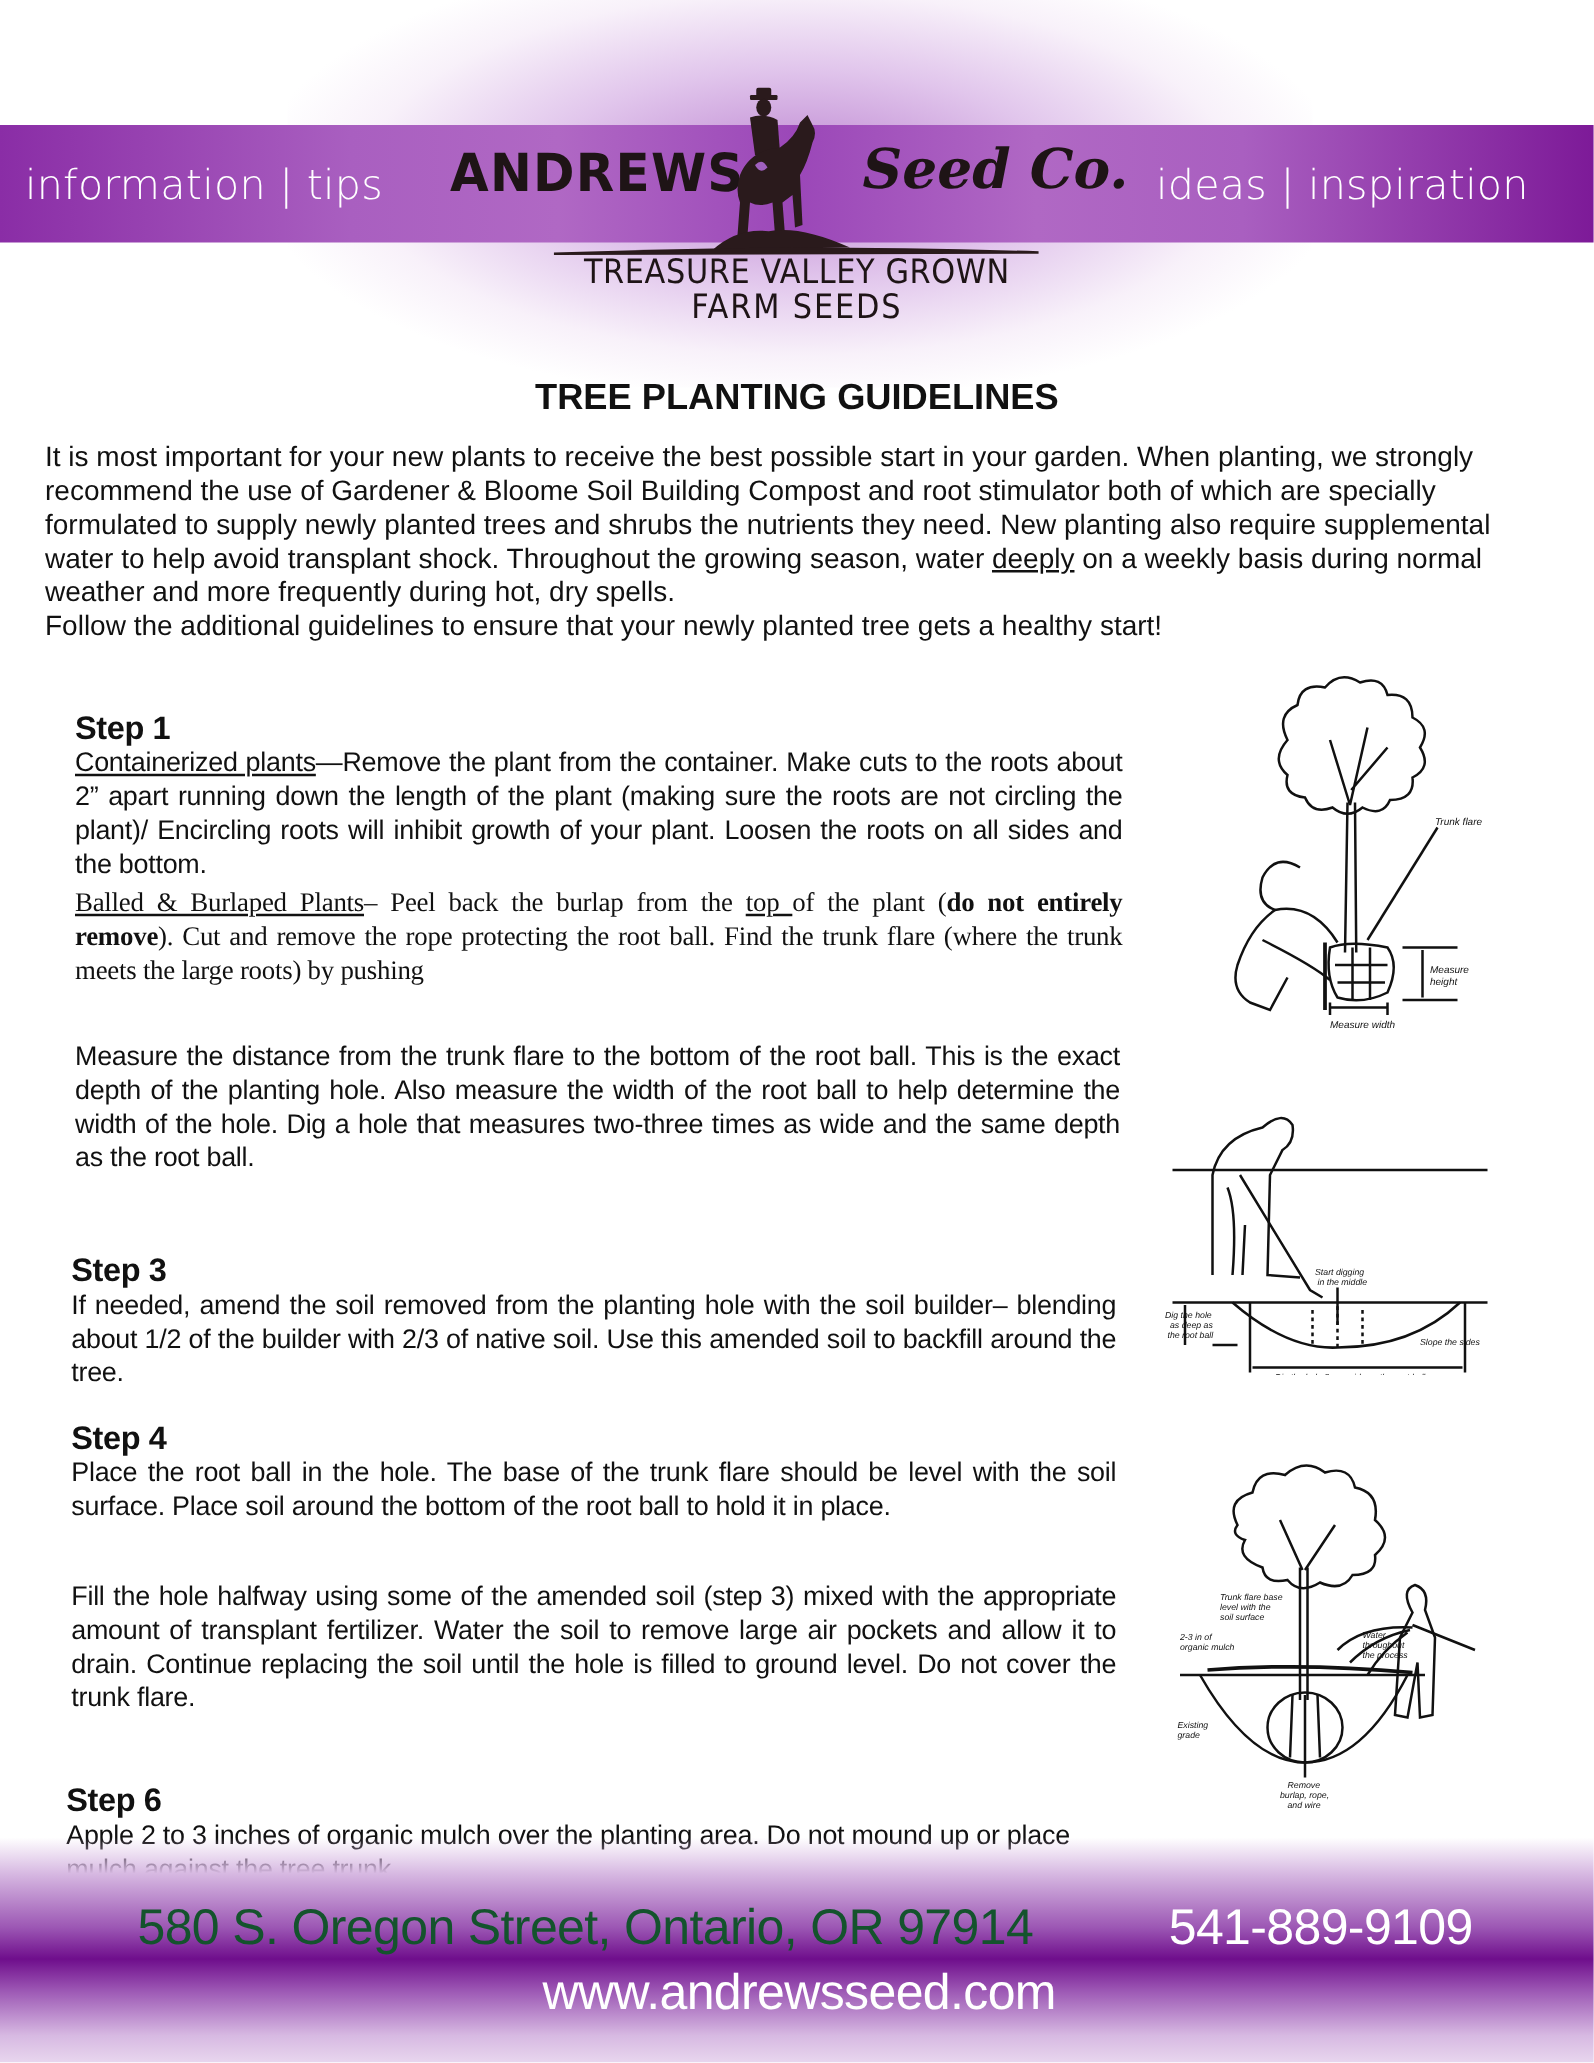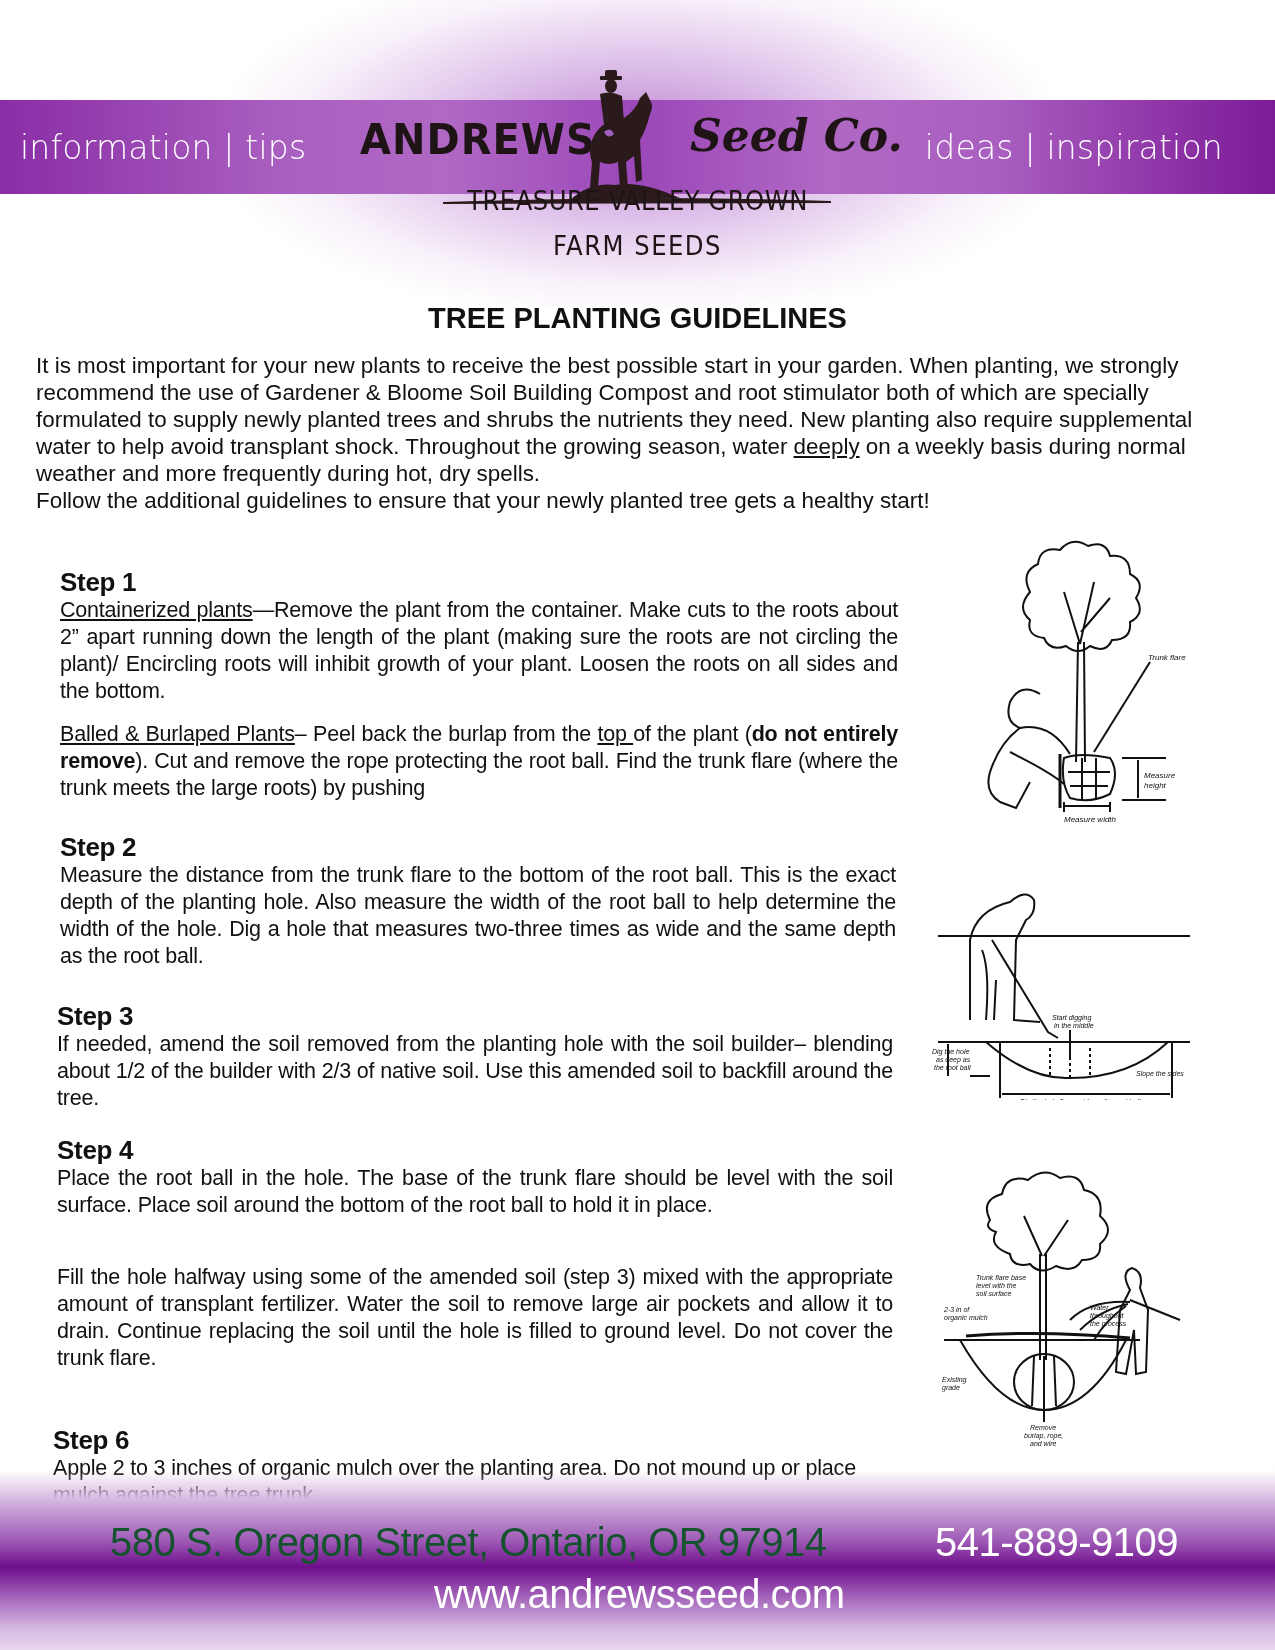--- a/index.html
+++ b/index.html
@@ -33,40 +33,40 @@
     position: absolute; left: 690px; top: 110px; font-size: 44px; font-weight: bold; font-style: italic;
     font-family: "DejaVu Serif", serif; color: #1e1416;
   }
   .logo-rider { position: absolute; left: 570px; top: 70px; width: 110px; height: 130px; }
   .logo-ground { position: absolute; left: 443px; top: 196px; width: 388px; height: 8px; }
   .logo-sub {
     position: absolute; left: 0; width: 1275px; text-align: center;
     font-family: "DejaVu Sans Condensed", "DejaVu Sans", sans-serif; color: #1e1416;
     font-size: 27px; font-weight: 500; line-height: 30px;
   }
-  .logo-sub.l1 { top: 186px; letter-spacing: 0.5px; }
+  .logo-sub.l1 { top: 203px; letter-spacing: 0.5px; }
   .logo-sub.l2 { top: 231px; letter-spacing: 1.5px; }
 
   
   .title {
     position: absolute; top: 302px; left: 0; width: 1275px; text-align: center;
     font-size: 29px; font-weight: bold; color: #111;
   }
   .intro {
     position: absolute; left: 36px; top: 352px; width: 1210px;
     font-size: 22.4px; line-height: 27px; color: #111;
   }
   .intro p { margin: 0; }
   u { text-decoration: underline; }
 
   
   .step { position: absolute; width: 840px; }
   .step h2 { margin: 0; font-size: 26px; font-weight: bold; line-height: 30px; letter-spacing: -0.3px; }
   .step p { margin: 0; font-size: 21.5px; line-height: 27px; text-align: justify; letter-spacing: -0.2px; }
-  .step p + p { margin-top: 16px; }
+  .step p + p { margin-top: 4px; font-family: Liberation Serif, serif; }
 
   .illus { position: absolute; }
 
   
   .footer {
     position: absolute; left: 0; top: 1470px; width: 1275px; height: 180px;
     background: linear-gradient(to bottom, rgba(255,255,255,0) 0%, #d7b9e2 16%, #9c57b4 40%, #6f0e8c 54%, #9c57b4 68%, #d7b9e2 88%, #e8d6ee 100%);
   }
   .addr {
     position: absolute; top: 1520px; left: 110px; font-size: 40px; color: #14532d; letter-spacing: -0.5px;
@@ -118,21 +118,20 @@
   <p>Follow the additional guidelines to ensure that your newly planted tree gets a healthy start!</p>
 </div>
 
 <div class="step" style="left:60px; top:567px; width:838px;">
   <h2>Step 1</h2>
   <p><u>Containerized plants</u><span>—Remove the plant from the container. Make cuts to the roots about 2” apart running down the length of the plant (making sure the roots are not circling the plant)/ Encircling roots will inhibit growth of your plant. Loosen the roots on all sides and the bottom.</span></p>
   <p><u>Balled &amp; Burlaped Plants</u><span>– Peel back the burlap from the </span><u>top </u><span>of the plant (</span><b>do not entirely remove</b><span>). Cut and remove the rope protecting the root ball. Find the trunk flare (where the trunk meets the large roots) by pushing</span></p>
 </div>
 
 <div class="step" style="left:60px; top:832px; width:836px;">
-  <h2>Step 2</h2>
   <p>Measure the distance from the trunk flare to the bottom of the root ball. This is the exact depth of the planting hole. Also measure the width of the root ball to help determine the width of the hole. Dig a hole that measures two-three times as wide and the same depth as the root ball.</p>
 </div>
 
 <div class="step" style="left:57px; top:1001px; width:836px;">
   <h2>Step 3</h2>
   <p>If needed, amend the soil removed from the planting hole with the soil builder– blending about 1/2 of the builder with 2/3 of native soil. Use this amended soil to backfill around the tree.</p>
 </div>
 
 <div class="step" style="left:57px; top:1135px; width:836px;">
   <h2>Step 4</h2>

